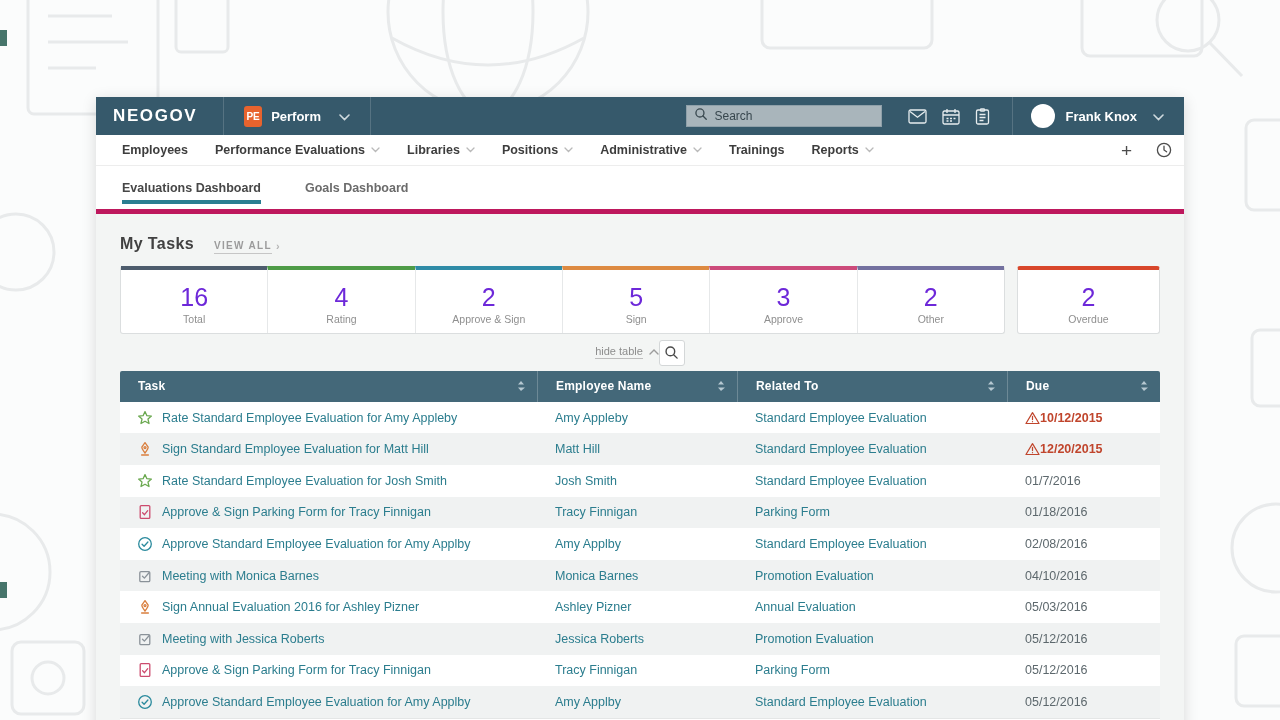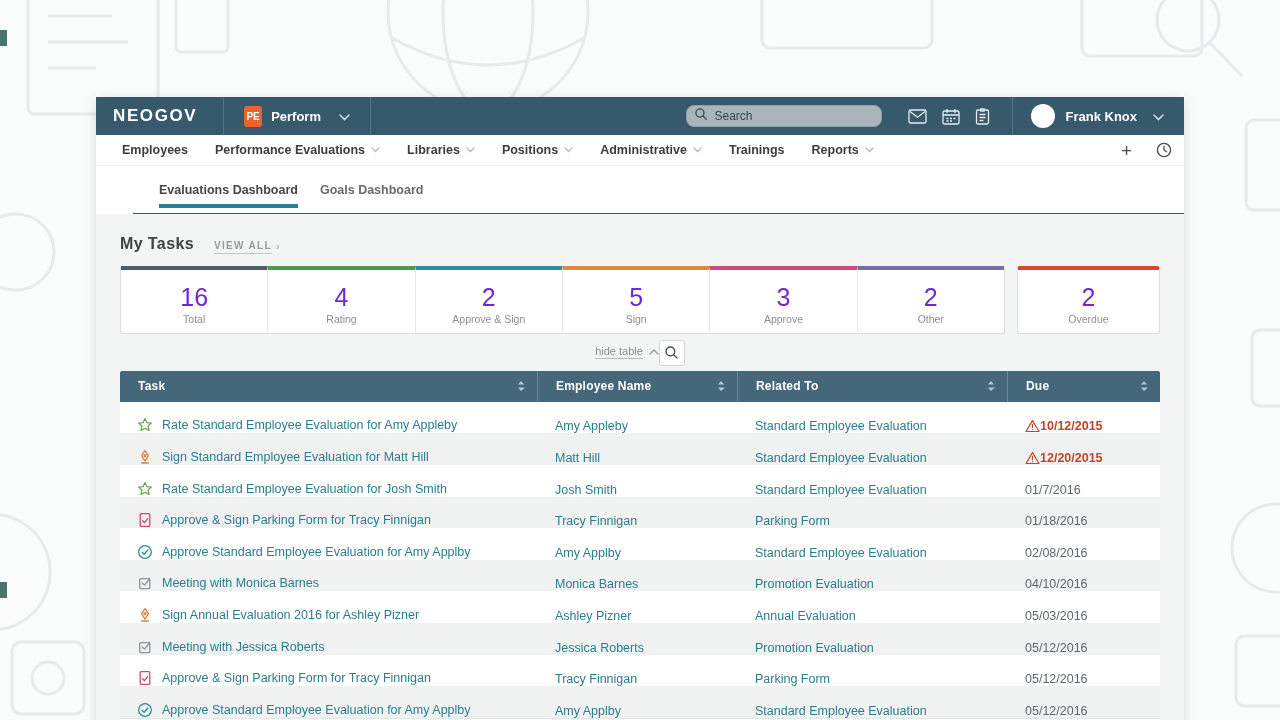--- a/index.html
+++ b/index.html
@@ -17,21 +17,21 @@
   
   .topbar { height:38px; background:#36596b; display:flex; align-items:center; flex-shrink:0; }
   .brand { width:127px; padding-left:17px; color:#fff; font-size:17px; font-weight:bold; letter-spacing:1.6px; }
   .vdiv { width:1px; height:38px; background:rgba(255,255,255,.16); }
   .product { display:flex; align-items:center; padding:0 20px; width:146px; }
   .pe-badge { width:21px; height:21px; border-radius:3px; background:#e8632e; color:#fff;
     font-size:10px; font-weight:bold; display:flex; align-items:center; justify-content:center; }
   .product-name { color:#fff; font-size:13px; font-weight:bold; margin-left:9px; }
   .product .chev { margin-left:18px; }
   .searchbox { width:196px; height:22px; margin-left:auto; margin-right:26px;
-    background:#a9b5bb; border:1px solid #8fa0a9; border-radius:8px;
+    background:#a9b5bb; border:1px solid #8fa0a9; border-radius:0;
     display:flex; align-items:center; padding:0 7px; }
   .searchbox input { border:none; background:transparent; outline:none; width:100%;
     font-size:12px; color:#2e3d44; font-family:inherit; margin-left:6px; }
   .searchbox input::placeholder { color:#38474e; opacity:1; }
   .hdr-icons { display:flex; align-items:center; gap:15px; margin-right:22px; }
   .hdr-icons .hicon { display:flex; cursor:pointer; }
   .user { display:flex; align-items:center; padding:0 20px 0 18px; height:38px; }
   .avatar { width:24px; height:24px; border-radius:50%; background:#fff; }
   .user-name { color:#fff; font-size:13px; font-weight:bold; margin-left:10px; }
   .user .chev { margin-left:16px; }
@@ -39,22 +39,22 @@
   
   .navbar { height:31px; background:#fff; border-bottom:1px solid #ededed;
     display:flex; align-items:center; padding:0 12px 0 26px; flex-shrink:0; }
   .nav-items { display:flex; align-items:center; gap:27px; }
   .nav-item { display:flex; align-items:center; gap:6px; font-size:12.5px; color:#3d3d3d;
     font-weight:600; cursor:pointer; white-space:nowrap; }
   .nav-right { margin-left:auto; display:flex; align-items:center; gap:24px; }
   .plus-icon { font-size:19px; color:#4c4c4c; font-weight:300; line-height:1; cursor:pointer; }
 
   
-  .tabrow { height:48px; background:#fff; border-bottom:1px solid #be185d;
-    display:flex; align-items:center; padding:0 26px; gap:22px; flex-shrink:0;margin-left:37px; }
+  .tabrow { height:48px; background:#fff; border-bottom:5px solid #be185d;
+    display:flex; align-items:center; padding:0 26px; gap:44px; flex-shrink:0; }
   .tab { position:relative; height:100%; display:flex; align-items:center;
     font-size:12.5px; font-weight:600; color:#6b6b6b; cursor:pointer; }
   .tab.active { color:#474747; }
   .tab.active::after { content:""; position:absolute; left:0; right:0; bottom:5px;
     height:4px; background:#2a7e91; }
 
   
   .content { flex:1; background:#f3f5f4; padding:0 24px; display:flex; flex-direction:column; }
   .mytasks-row { margin-top:21px; display:flex; align-items:baseline; }
   .page-title { font-size:16px; font-weight:700; color:#414141; letter-spacing:.4px; }
@@ -83,21 +83,21 @@
   .tbl-search-btn { width:26px; height:26px; background:#fff; border:1px solid #d4d7d8;
     border-radius:3px; display:flex; align-items:center; justify-content:center; cursor:pointer; }
 
   
   .tasks-table { margin-top:5px; }
   .thead { display:flex; background:#446879; height:31px; align-items:stretch; border-radius:2px 2px 0 0; }
   .th { display:flex; align-items:center; justify-content:space-between; color:#fff;
     font-size:12px; font-weight:600; padding:0 12px 0 18px; letter-spacing:.2px; cursor:pointer; }
   .th + .th { border-left:1px solid rgba(255,255,255,.22); }
   .c-task { width:417px; } .c-emp { width:200px; } .c-rel { width:270px; } .c-due { flex:1; }
-  .trow { display:flex; align-items:flex-end; height:31.6px; background:#fff; font-size:12.5px; }
+  .trow { display:flex; align-items:center; height:31.6px; background:#fff; font-size:12.5px; }
   .trow.alt { background:#f0f2f2; }
   .td { padding-left:18px; display:flex; align-items:center; overflow:hidden; white-space:nowrap; }
   .td-task { gap:9px; padding-left:17px; }
   .tlink { color:#2b7d8e; cursor:pointer; }
   .due-txt { color:#5d686d; }
   .due-overdue { color:#c0452c; font-weight:700; display:flex; align-items:center; }
 
   
   .pager { border-top:1px solid #e4e6e6; background:#fff; display:flex; align-items:center;
     padding:6px 16px 8px 18px; font-size:12px; color:#8d999e; }

